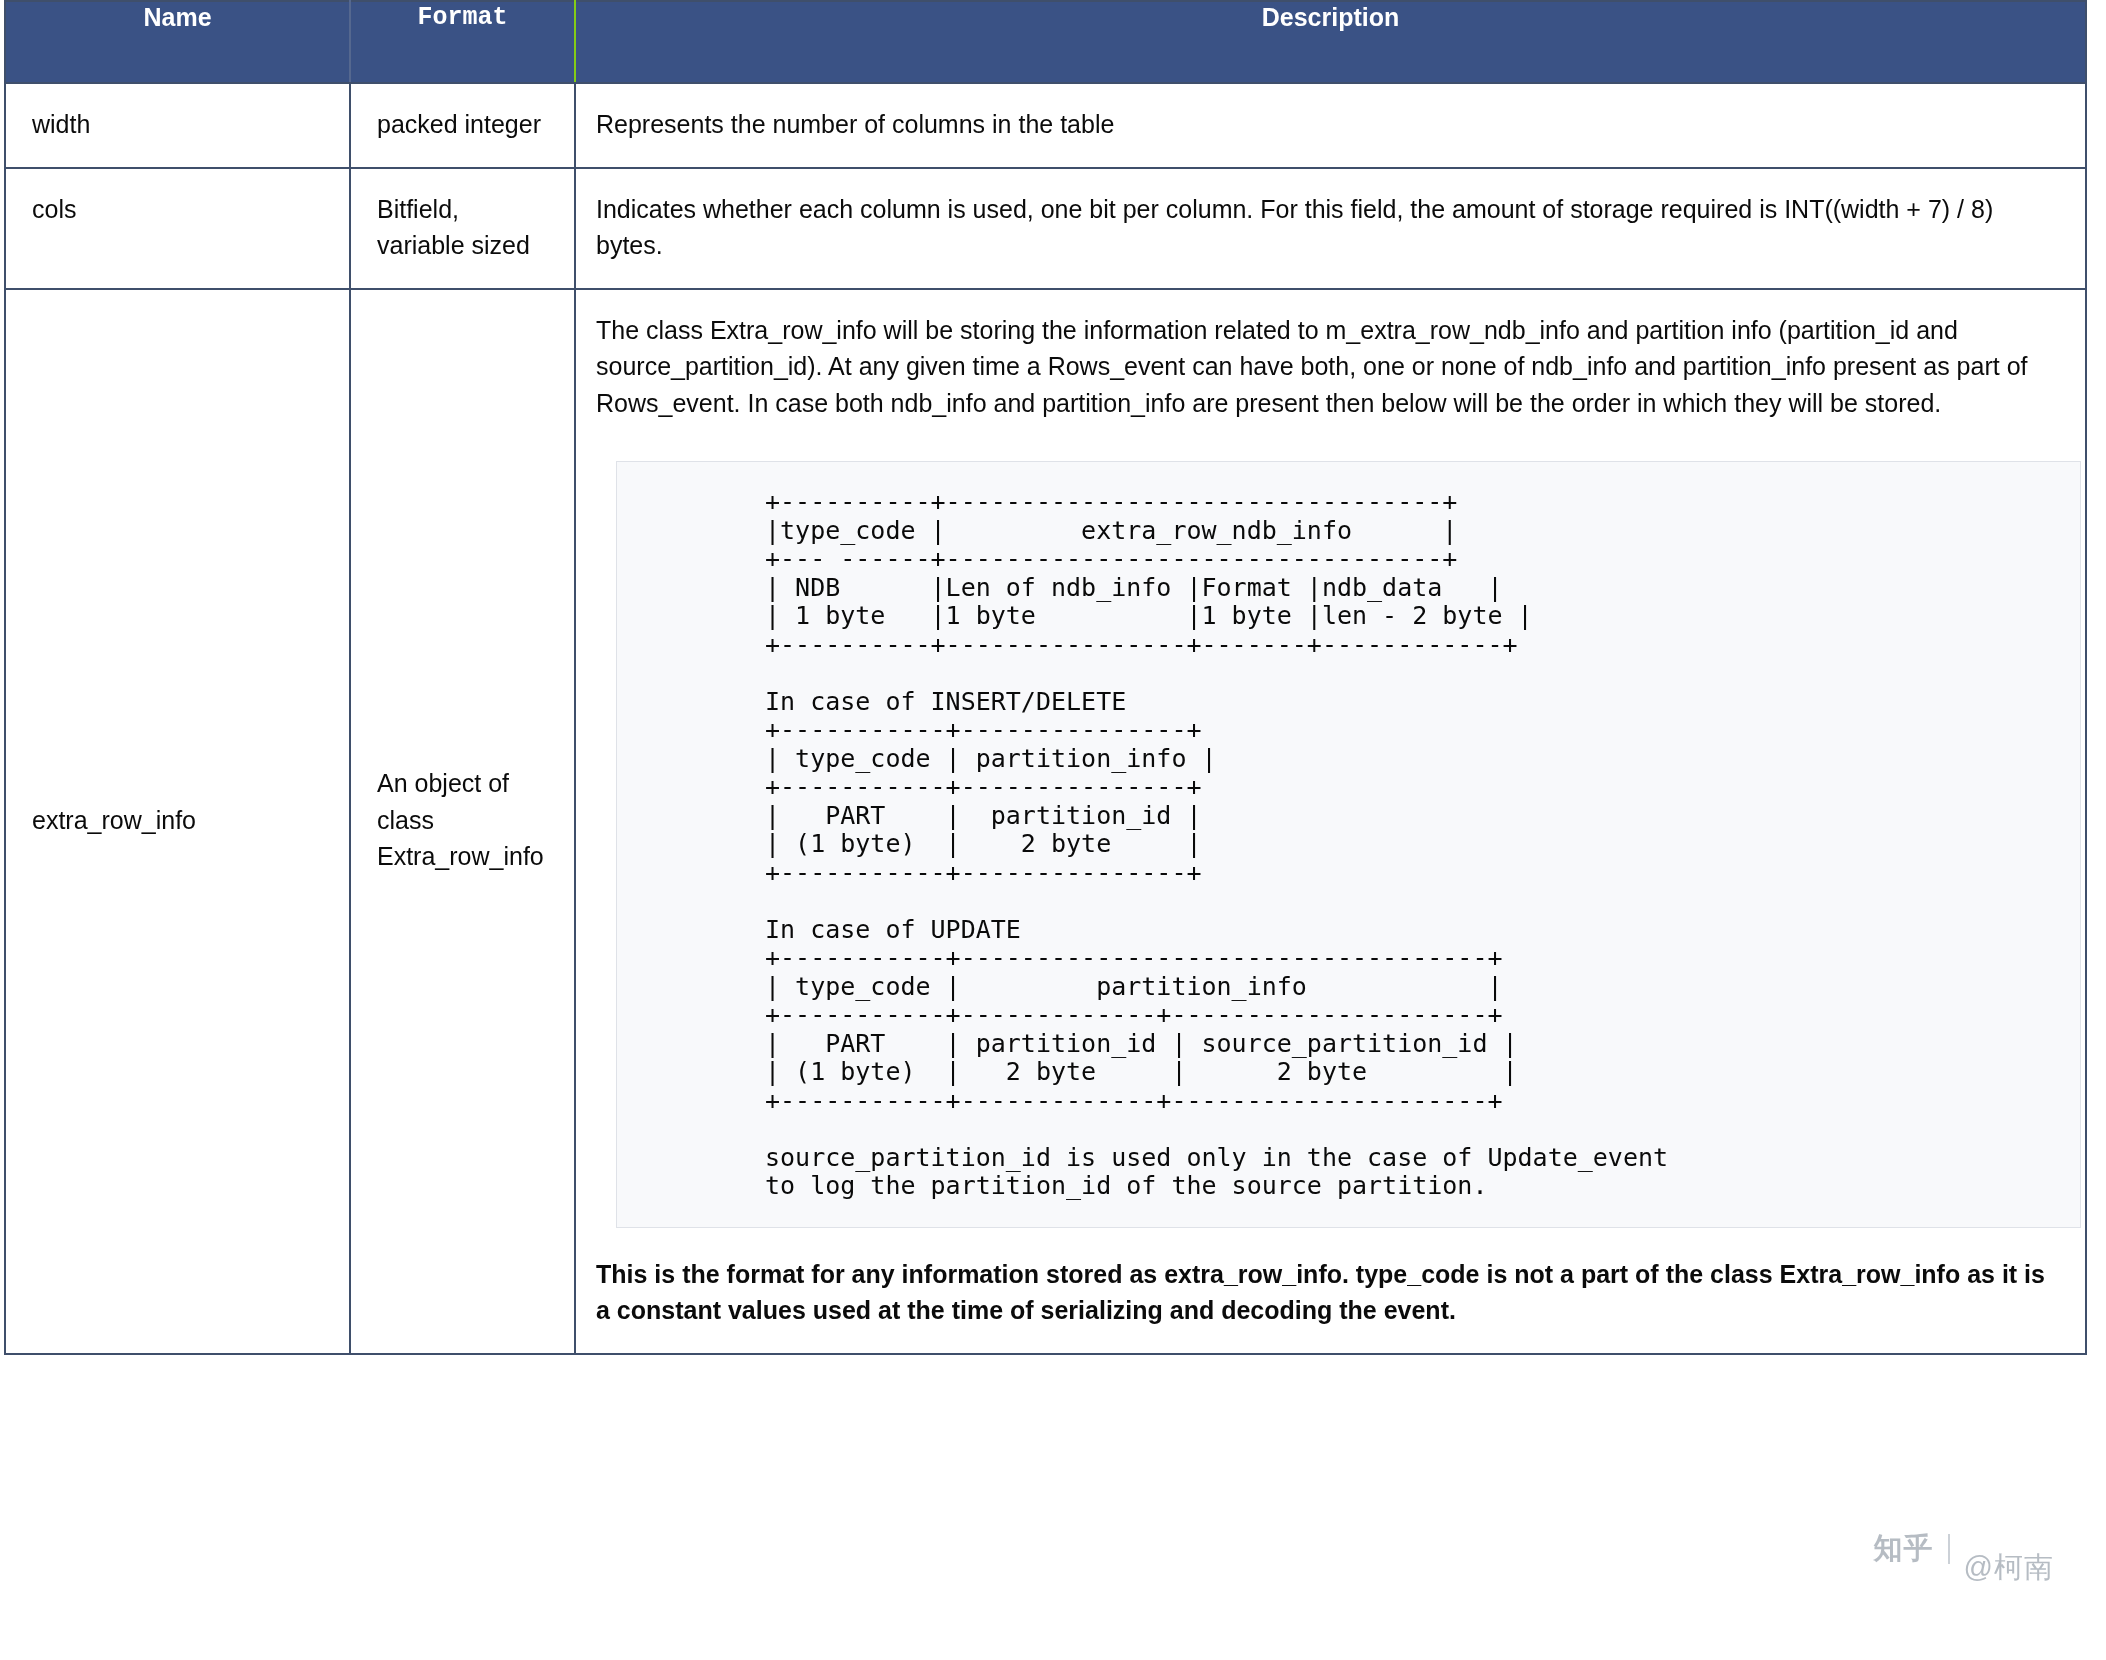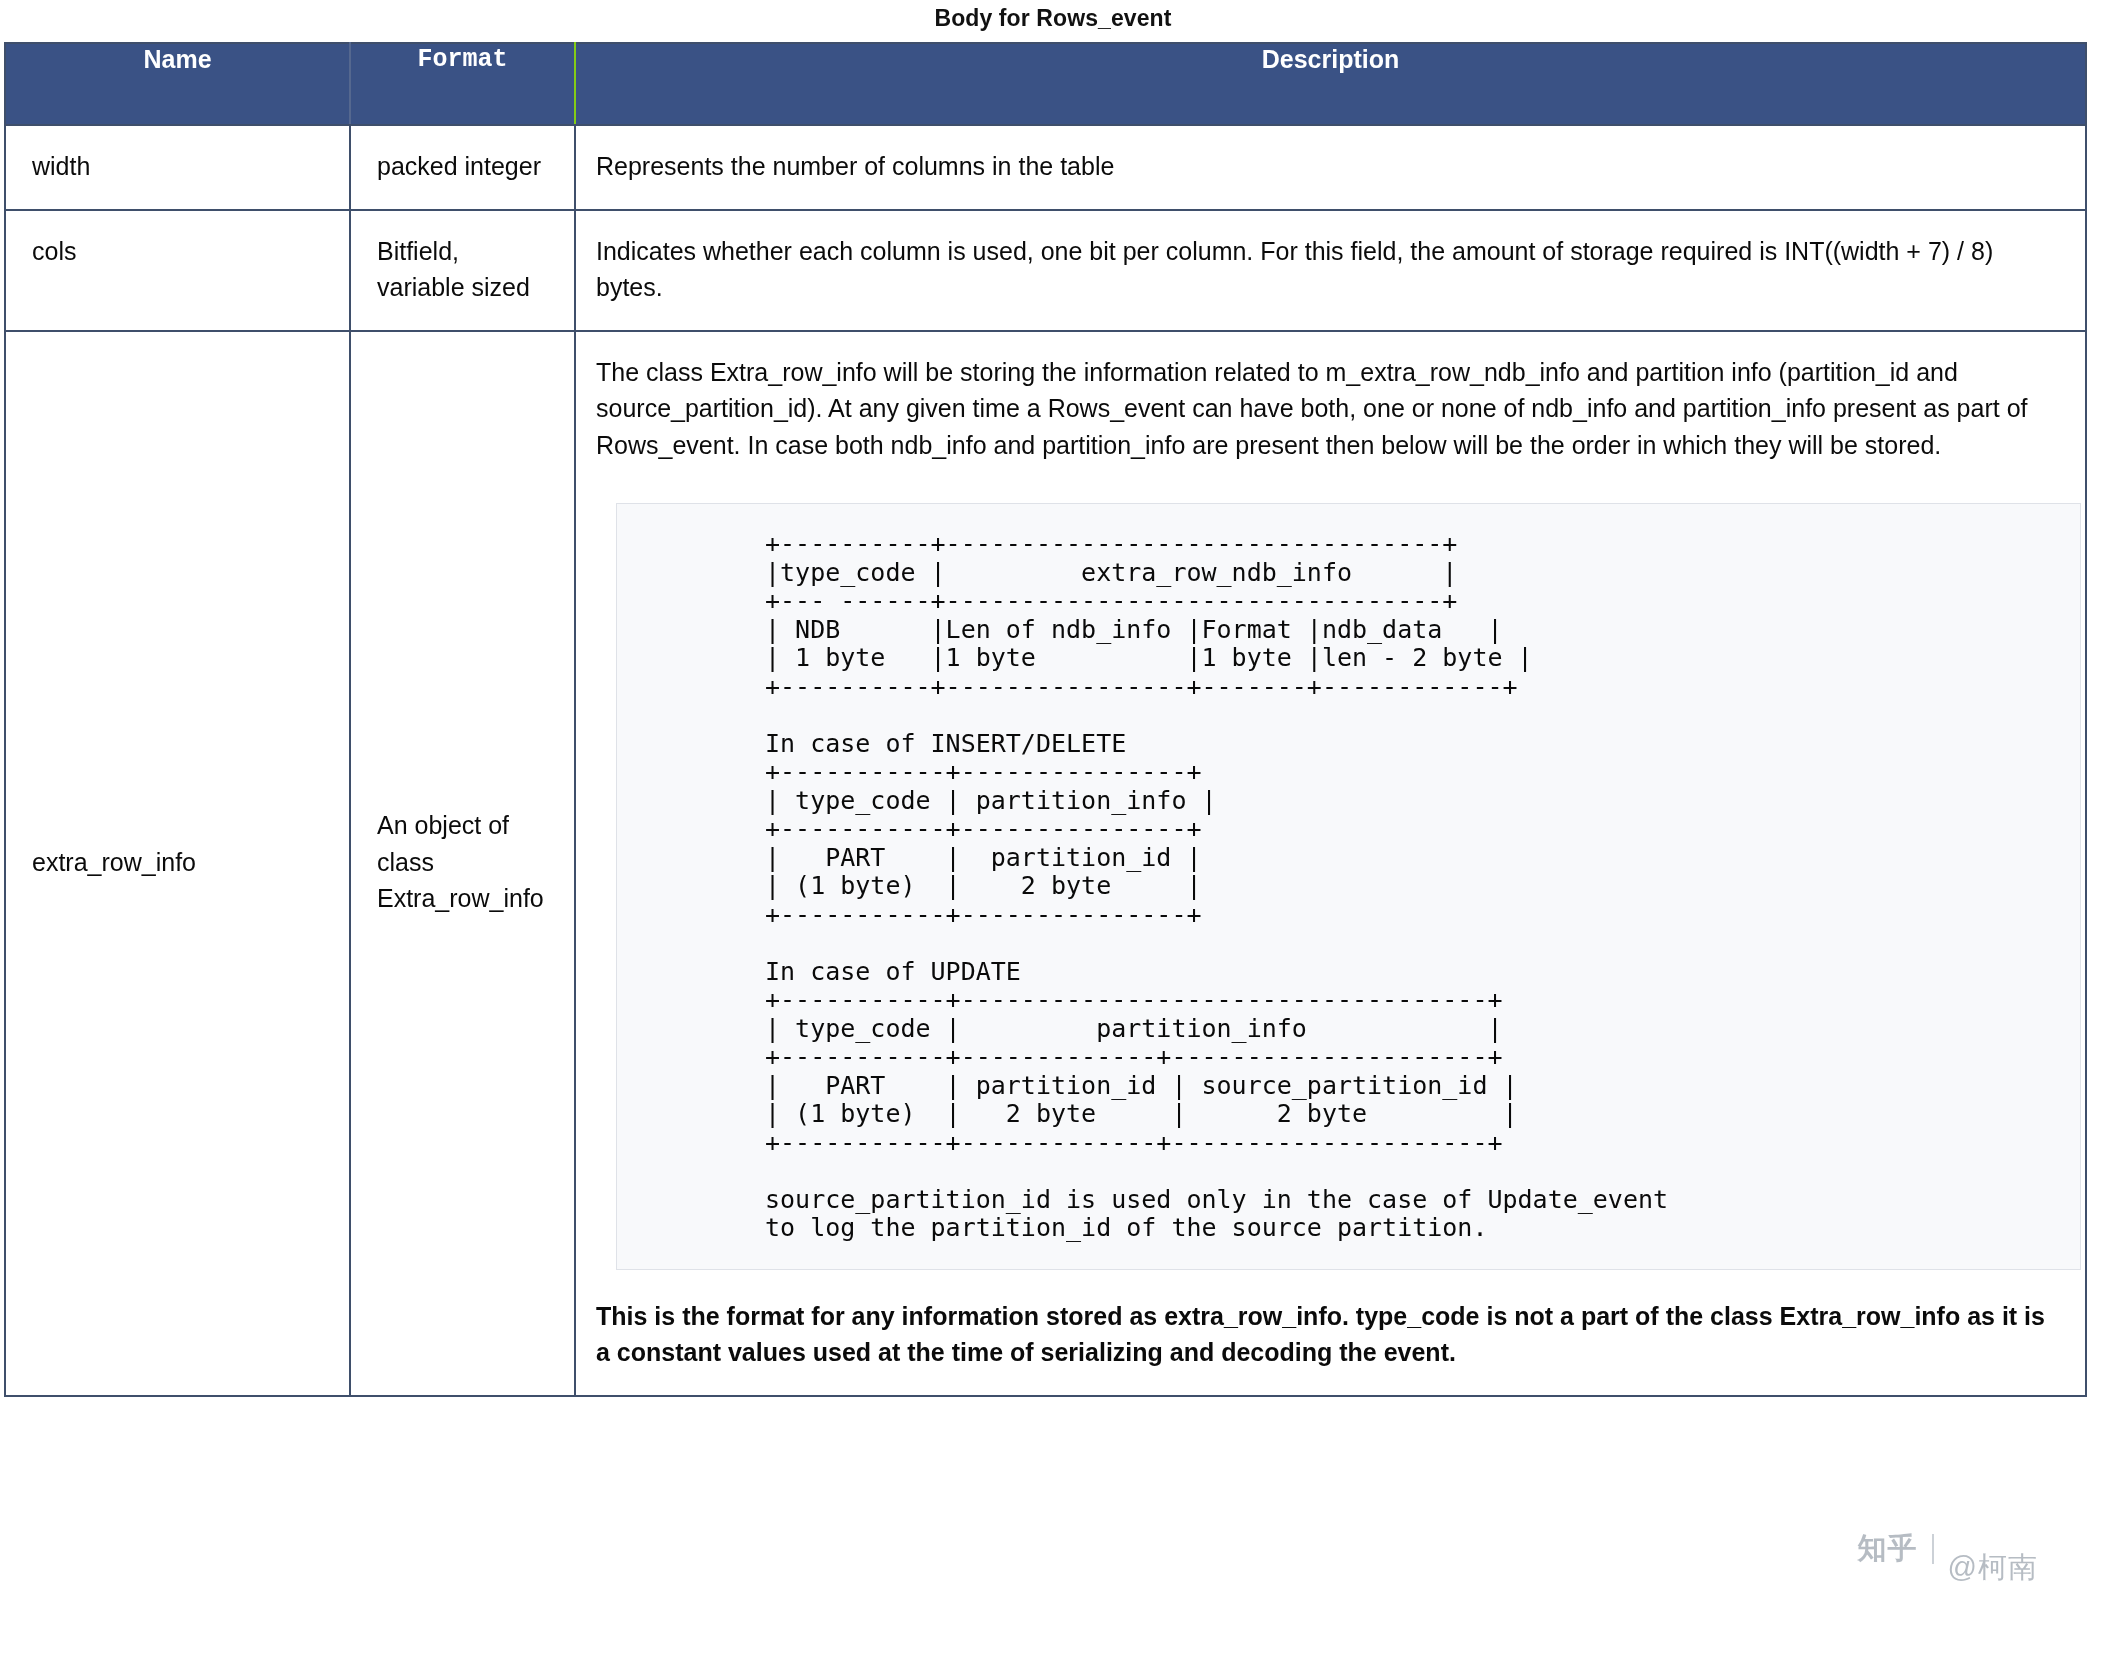--- a/index.html
+++ b/index.html
@@ -107,21 +107,21 @@
 
   .tail-p {
     margin-top: 22px;
     font-size: 25px;
     line-height: 1.46;
     font-weight: bold;
   }
 
   .watermark {
     position: absolute;
-    right: 68px;
+    right: 52px;
     bottom: 72px;
     display: flex;
     align-items: center;
     gap: 14px;
     opacity: 0.72;
     pointer-events: none;
   }
   .wm-logo {
     font-size: 29px;
     font-weight: bold;
@@ -138,21 +138,20 @@
     color: #9aa3ad;
     letter-spacing: 1px;
     margin-top: 39px;
   }
 </style>
 </head>
 <body>
 
 <div class="page">
 
-  <div class="doc-title">Body for Rows_event</div>
 
   <table class="spec">
     <thead>
       <tr>
         <th class="col-name">Name</th>
         <th class="col-format">Format</th>
         <th class="col-desc">Description</th>
       </tr>
     </thead>
     <tbody>

